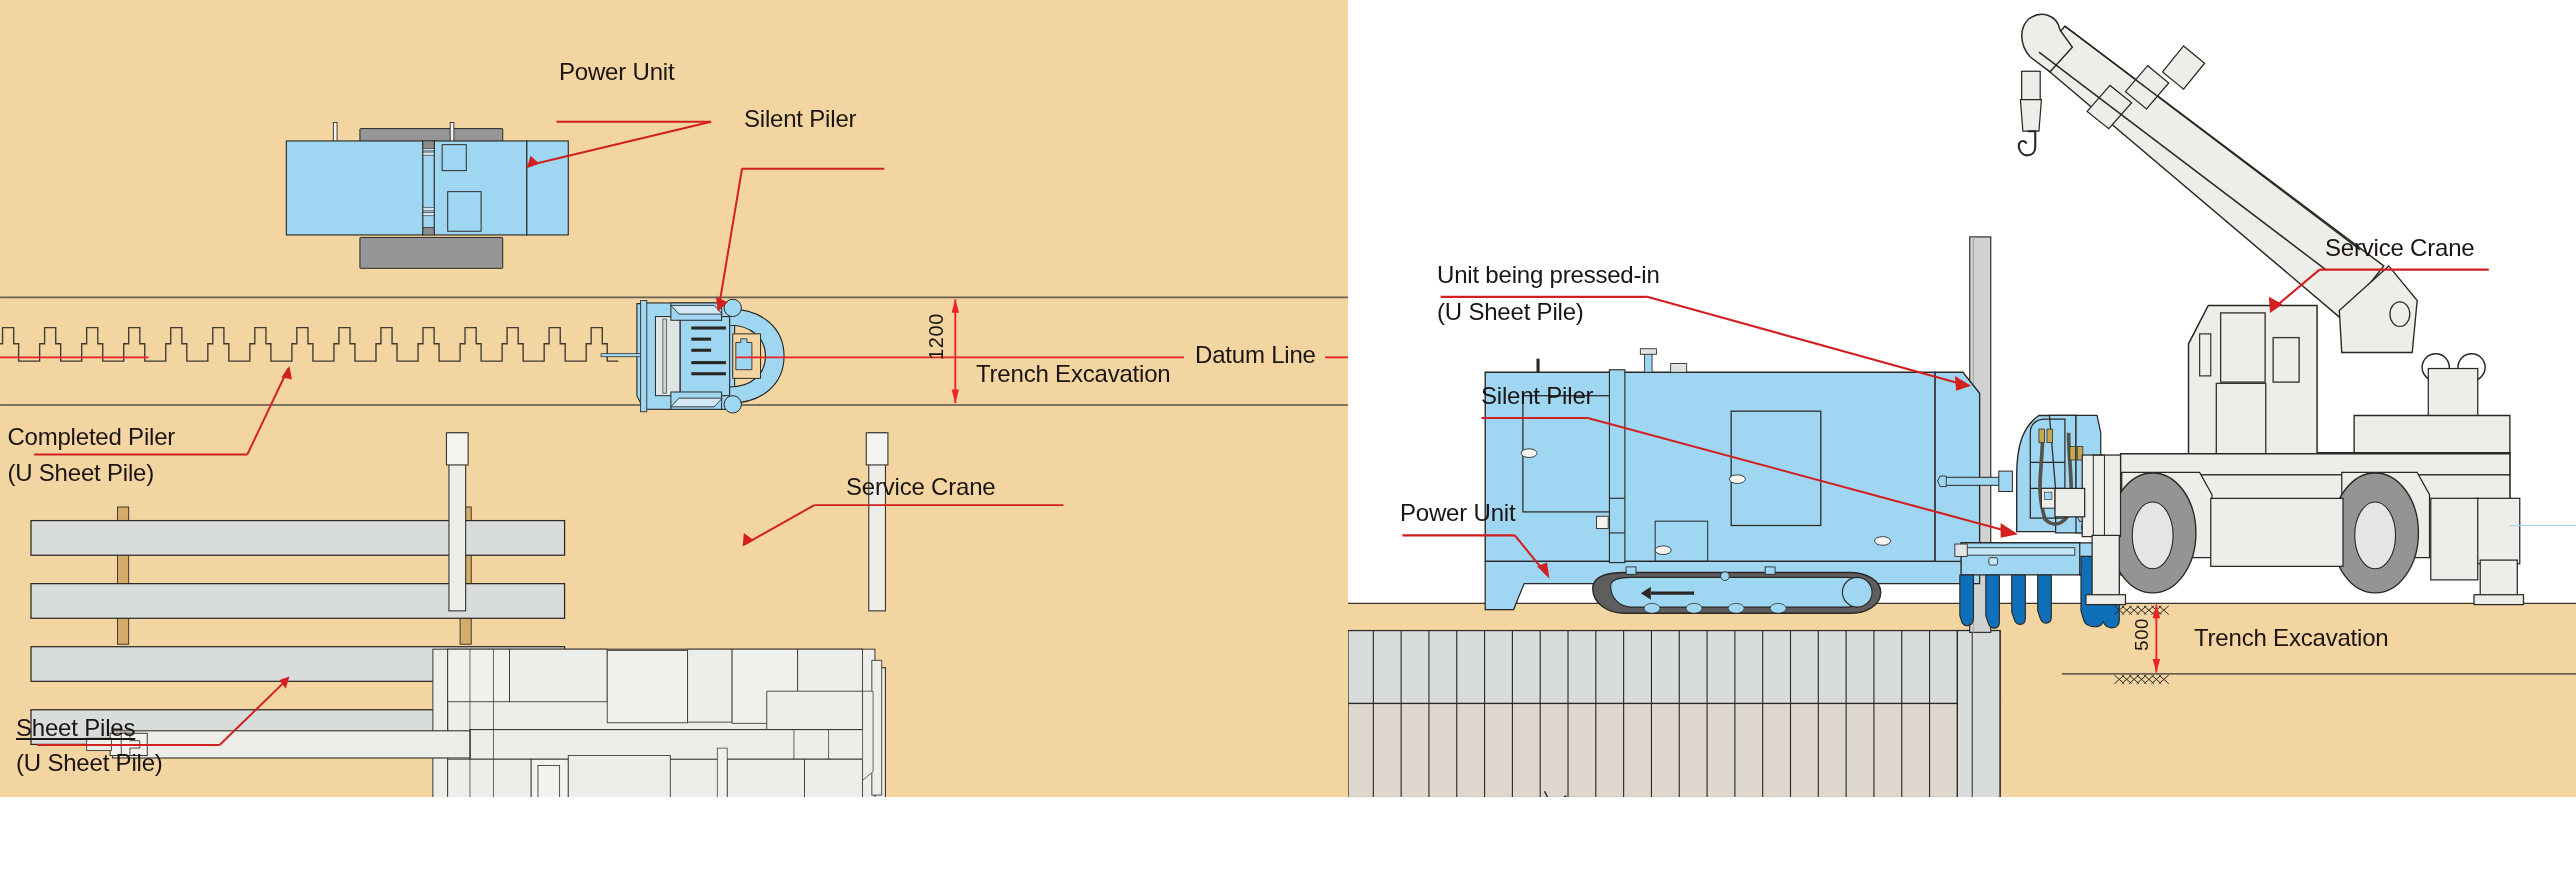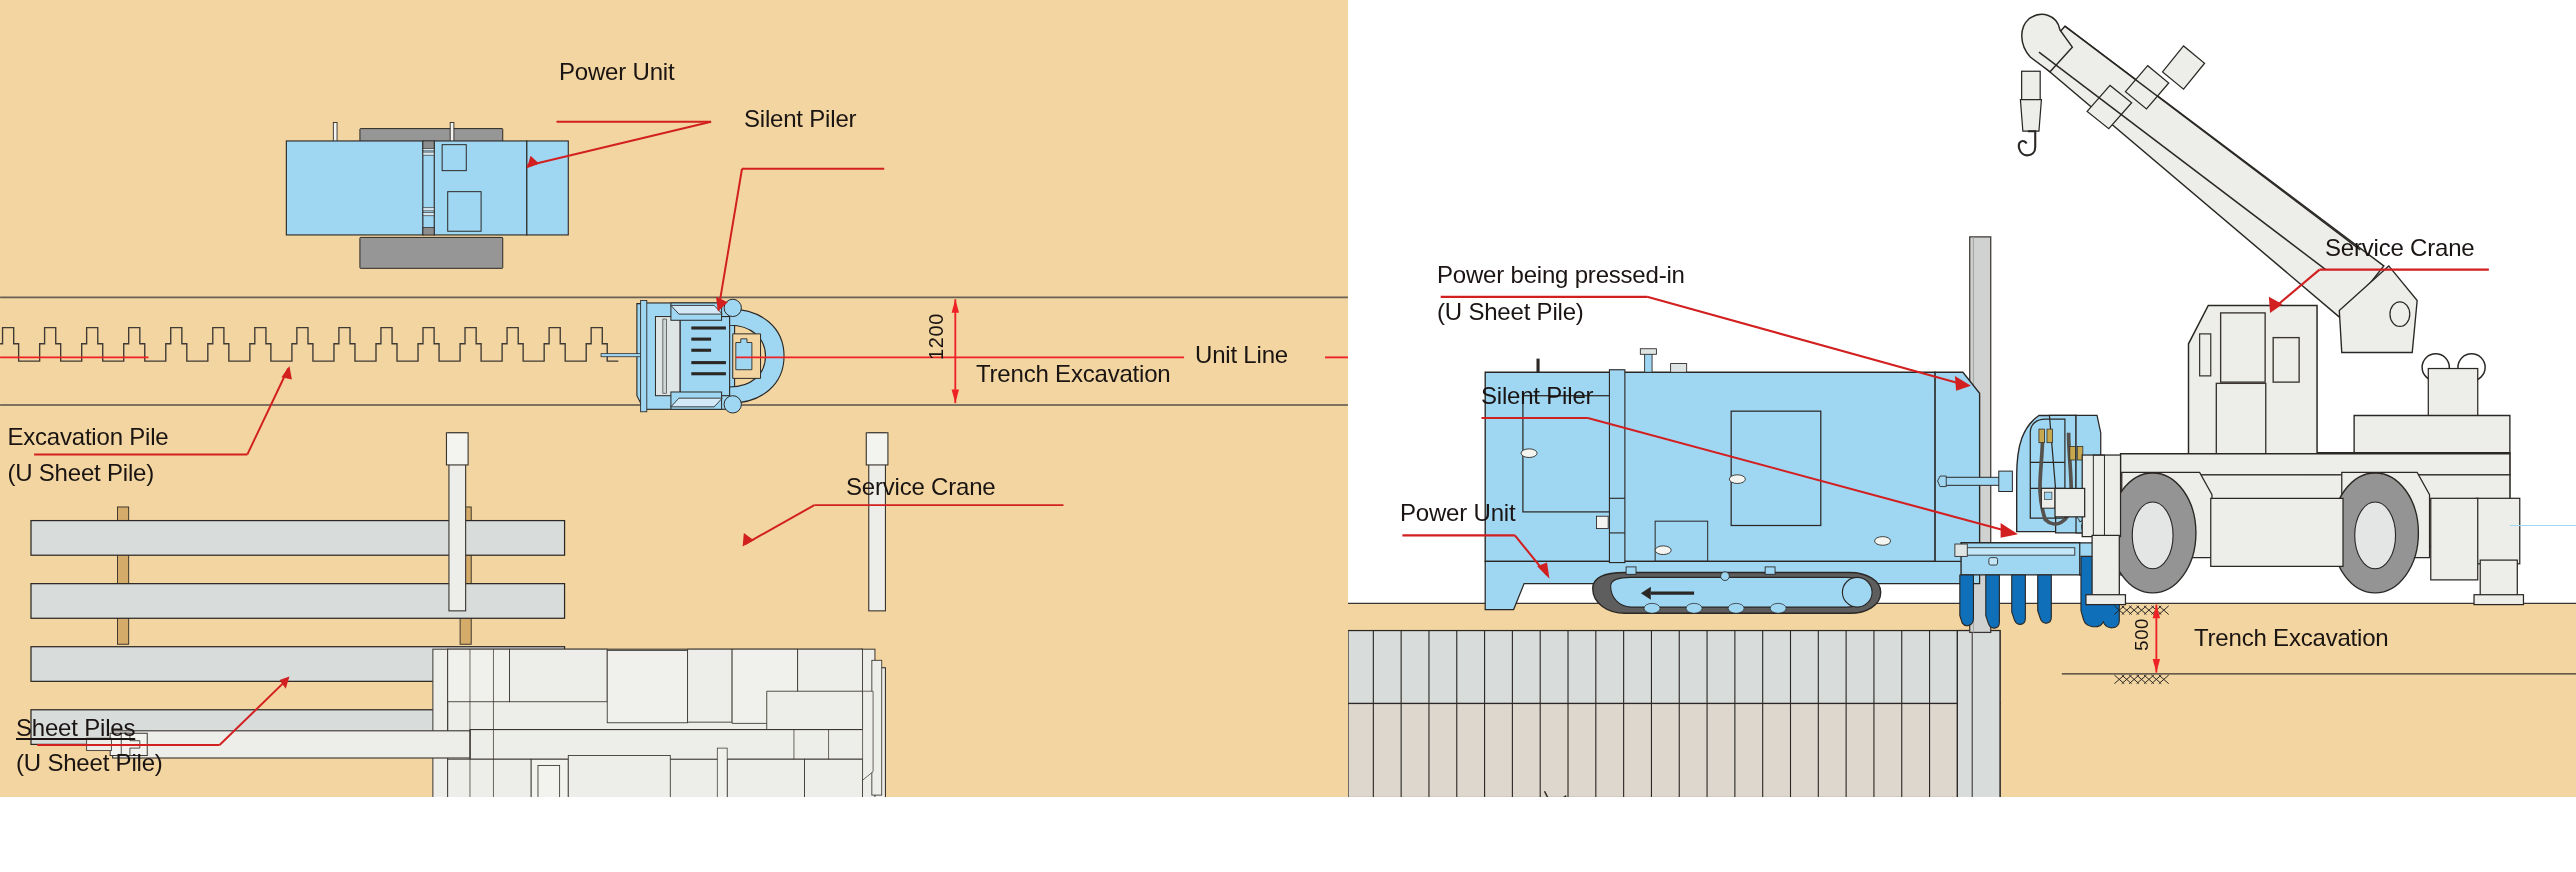--- a/index.html
+++ b/index.html
@@ -195,29 +195,29 @@
         <line x1="1545" y1="484" x2="1545" y2="652" stroke="#ee2224" stroke-width="3"></line>
         <path d="M1545,484 L1539,506 L1551,506 Z" fill="#ee2224"></path>
         <path d="M1545,652 L1539,630 L1551,630 Z" fill="#ee2224"></path>
       </g>
     </svg>
 
     <div class="lbl sz2" style="left:559px;top:58px;">Power Unit</div>
 
     <div class="lbl sz2" style="left:744px;top:105px;">Silent Piler</div>
 
-    <div class="lbl sz2" style="left:7.4px;top:423px;">Excavation Pile</div>
+    <div class="lbl sz2" style="left:7.4px;top:423px;">Completed Piler</div>
     <div class="lbl sz2" style="left:7.4px;top:459px;">(U Sheet Pile)</div>
 
     <div class="lbl sz2" style="left:16px;top:714px;text-decoration:underline;">Sheet Piles</div>
     <div class="lbl sz2" style="left:16px;top:749px;">(U Sheet Pile)</div>
 
     <div class="lbl sz2" style="left:846px;top:473px;">Service Crane</div>
 
-    <div class="lbl sz2" style="left:1195px;top:341px;">Unit Line</div>
+    <div class="lbl sz2" style="left:1195px;top:341px;">Datum Line</div>
 
     <div class="lbl sz2" style="left:976px;top:360px;">Trench Excavation</div>
 
     <div class="dim" style="left:925px;top:313px;">1200</div>
   </div>
 
   <div class="panel" id="elev-panel">
     <svg width="1228" height="873" viewBox="0 0 1987 1412">
 
       <g>
@@ -453,21 +453,21 @@
         <path d="M1490,480 L1492,506 L1512,492" fill="#d21f20" stroke="none"></path>
       </g>
 
       <g>
         <line x1="1308" y1="978" x2="1308" y2="1088" stroke="#ee2224" stroke-width="3"></line>
         <path d="M1308,978 L1302,1000 L1314,1000 Z" fill="#ee2224"></path>
         <path d="M1308,1088 L1302,1066 L1314,1066 Z" fill="#ee2224"></path>
       </g>
     </svg>
 
-    <div class="lbl sz2" style="left:89px;top:261px;">Power being pressed-in</div>
+    <div class="lbl sz2" style="left:89px;top:261px;">Unit being pressed-in</div>
     <div class="lbl sz2" style="left:89px;top:298px;">(U Sheet Pile)</div>
 
     <div class="lbl sz2" style="left:133px;top:382px;">Silent Piler</div>
 
     <div class="lbl sz2" style="left:52px;top:499px;">Power Unit</div>
 
     <div class="lbl sz2" style="left:977px;top:234px;">Service Crane</div>
 
     <div class="lbl sz2" style="left:846px;top:624px;">Trench Excavation</div>
 

